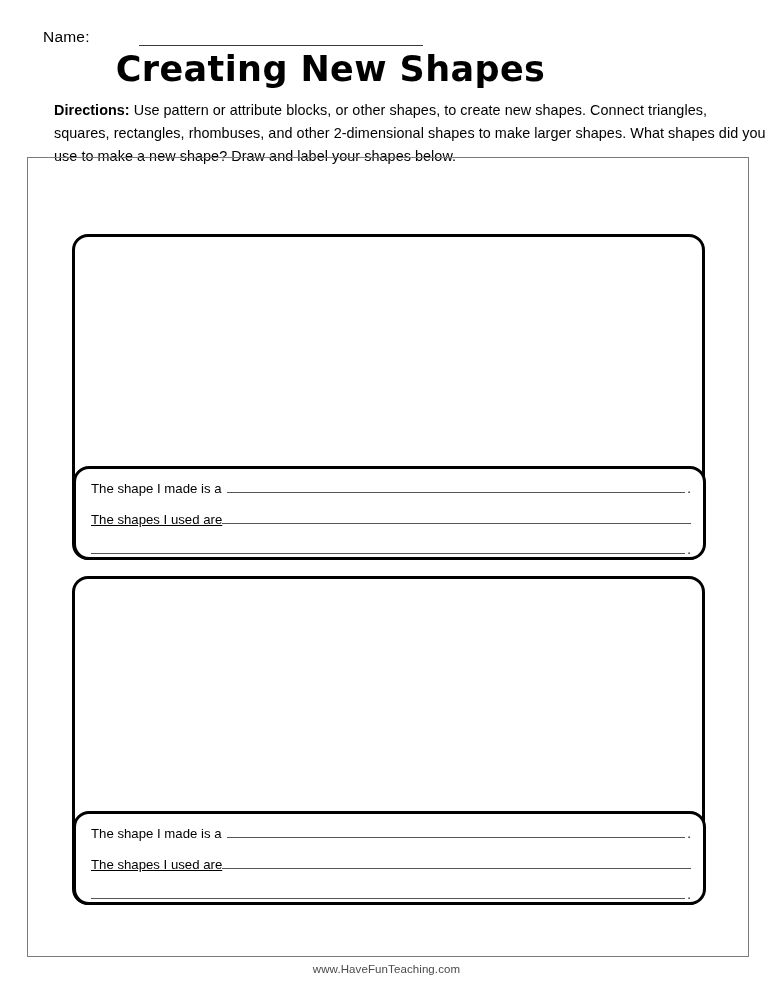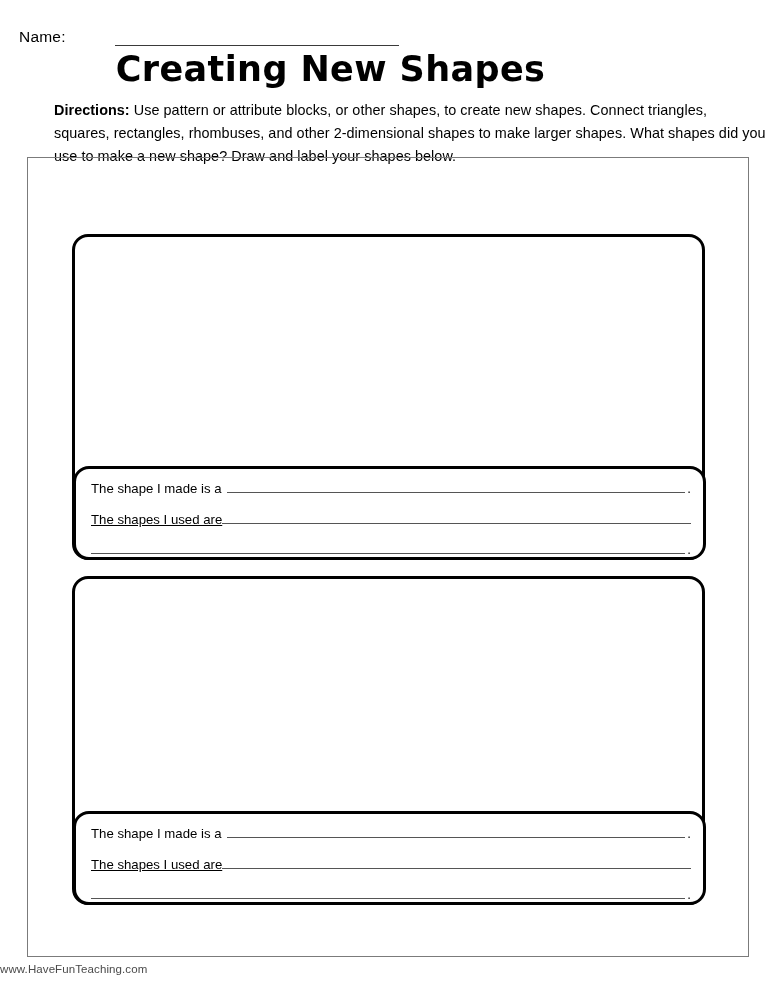--- a/index.html
+++ b/index.html
@@ -20,21 +20,21 @@
   .page {
     position: absolute;
     left: 0; top: 0;
     width: 773px;
     height: 1000px;
   }
 
   
   .name-row {
     position: absolute;
-    left: 19px;
+    left: 43px;
     top: 22px;
     width: 380px;
     height: 24px;
     display: flex;
     align-items: flex-end;
     gap: 36px;
   }
   .name-label {
     font-family: "Liberation Sans", sans-serif;
     font-size: 15.5px;
@@ -170,20 +170,21 @@
     padding-left: 0;
     width: 0;
   }
 
   
   .footer {
     position: absolute;
     left: 0;
     top: 962px;
     width: 773px;
+    text-align: center;
     font-family: "Liberation Sans", sans-serif;
     font-size: 11.5px;
     line-height: 15px;
     color: #4a4a4a;
     letter-spacing: 0.1px;
   }
 </style>
 </head>
 <body>
 

